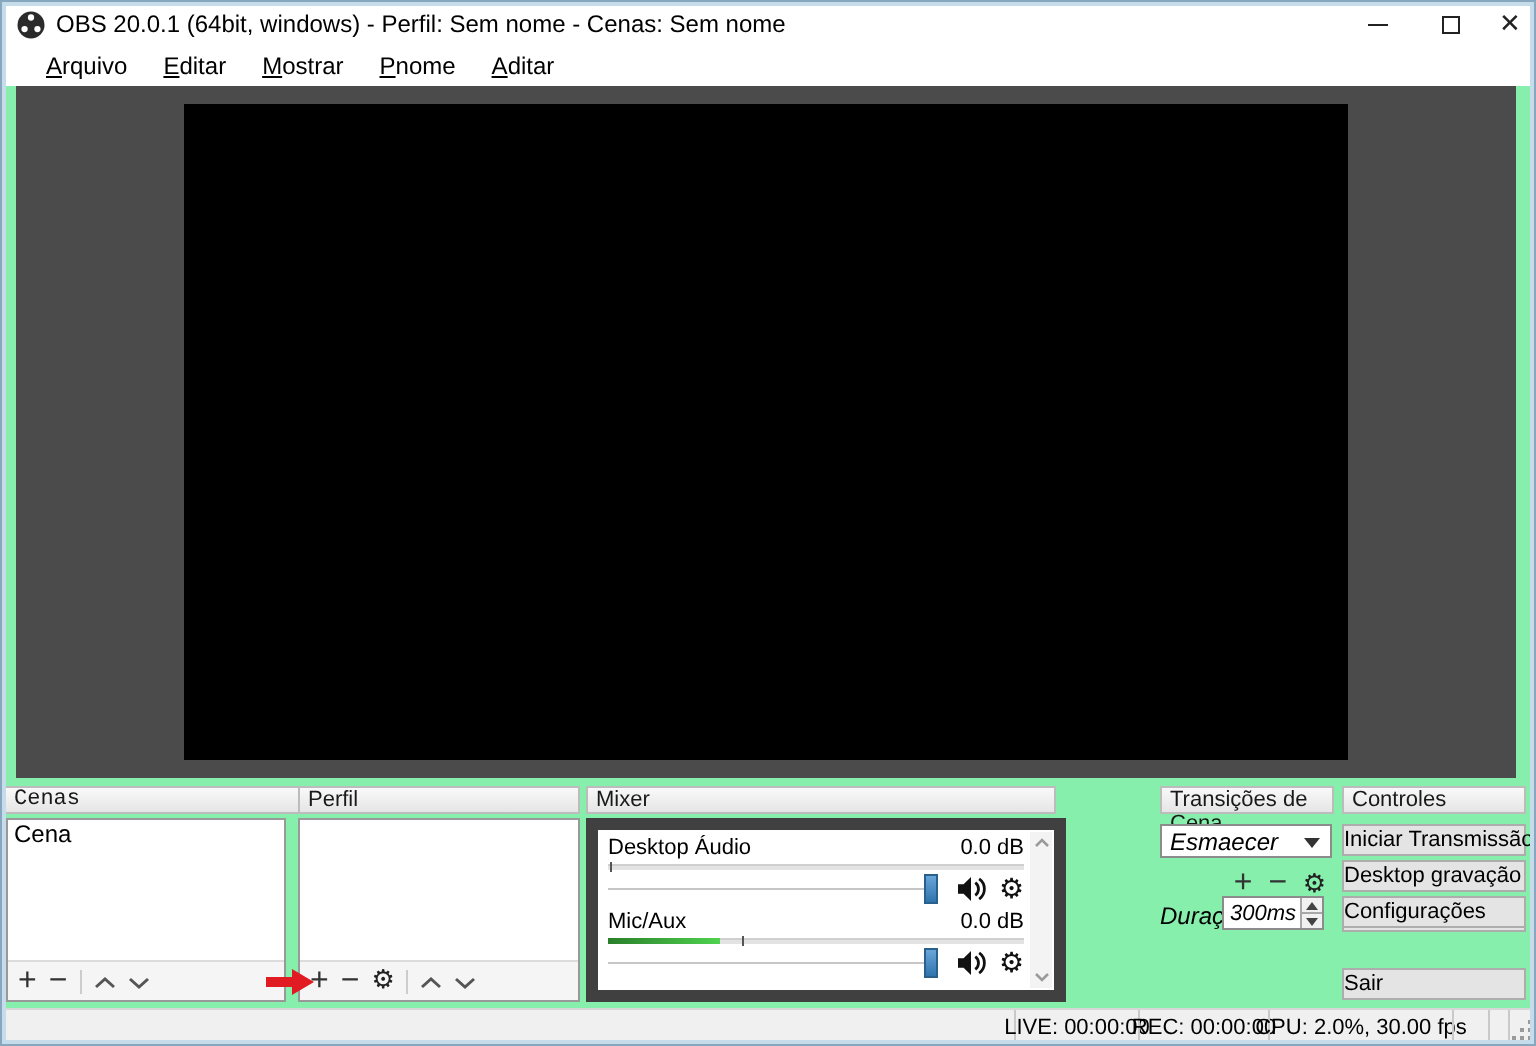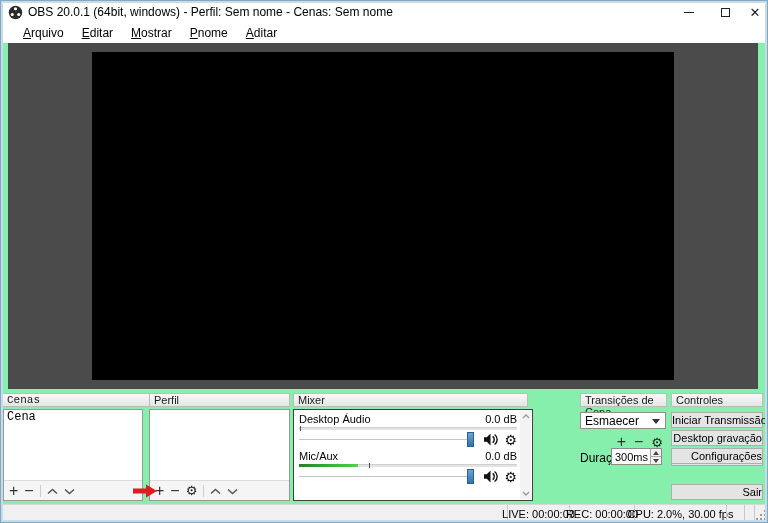--- a/index.html
+++ b/index.html
@@ -34,63 +34,63 @@
   #h-fontes { left:149px; width:141px; }
   #h-mixer { left:293px; width:235px; }
   #h-trans { left:580px; width:87px; }
   #h-ctrl { left:671px; width:92px; }
 
   
   .listbox { position:absolute; top:409px; height:92px; background:#fff; border:1px solid #999; display:flex; flex-direction:column; }
   #cenas-box { left:3px; width:140px; }
   #fontes-box { left:149px; width:141px; }
   .list { flex:1; overflow:hidden; }
-  .list-item { height:30px; line-height:14px; padding-left:3px; white-space:nowrap;font-family:Liberation Mono, monospace; }
+  .list-item { height:30px; line-height:14px; padding-left:3px; white-space:nowrap; }
   .list-item.selected { background:#cbe8ff; }
   .ptoolbar { position:relative; height:20px; background:#f5f5f5; border-top:1px solid #dcdcdc; display:flex; align-items:center; padding-left:5px; gap:6px; }
   .tb-ic { font-size:16px; line-height:16px; color:#333; font-weight:400; }
   .tb-gear { font-family:"DejaVu Sans",sans-serif; font-size:13px; color:#222; }
   .tb-sep { width:1px; height:12px; background:#ccc; }
   #red-arrow { position:absolute; left:-18px; top:50%; transform:translateY(-50%); z-index:5; }
 
   
-  #mixer-box { position:absolute; left:293px; top:409px; width:240px; height:92px; background:#fff; border:1px solid #404040; padding:3px 15px 0 5px; }
+  #mixer-box { position:absolute; left:293px; top:409px; width:240px; height:92px; background:#fff; border:6px solid #404040; padding:3px 15px 0 5px; }
   .ch { margin-bottom:2px; }
   .ch-head { display:flex; justify-content:space-between; font-size:11px; height:12px; line-height:12px; }
   .meter { position:relative; height:5px; margin-top:1px; }
   .meter-track { position:absolute; left:0; right:0; top:1px; height:3px; background:#e3e3e3; border-top:1px solid #cfcfcf; }
   .meter-fill { position:absolute; left:0; top:1px; height:3px; background:linear-gradient(90deg,#2a7f2a,#4fd24f); }
   .meter-tick { position:absolute; top:0; width:1px; height:5px; background:#555; }
   .slider-row { display:flex; align-items:center; height:17px; }
   .slider { position:relative; width:222px; height:15px; }
   .groove { position:absolute; left:0; right:0; top:7px; height:2px; background:#c6c6c6; border-bottom:1px solid #fff; }
   .handle { position:absolute; top:0; width:7px; height:15px; background:linear-gradient(#6aa5d8,#2f74ad); border:1px solid #2a608c; }
   .ch-speaker { margin-left:9px; display:flex; align-items:center; }
   .ch-gear { margin-left:6px; font-family:"DejaVu Sans",sans-serif; font-size:14px; color:#111; line-height:14px; }
   #mixer-scroll { position:absolute; right:1px; top:1px; bottom:1px; width:11px; background:#f3f3f3; }
   .sc-arrow { position:absolute; left:0; width:11px; height:11px; display:flex; align-items:center; justify-content:center; }
   #sc-up { top:0; } #sc-dn { bottom:0; }
 
   
-  #trans-panel { position:absolute; left:580px; top:409px; width:87px; height:95px; }
+  #trans-panel { position:absolute; left:580px; top:409px; width:87px; height:95px;font-style:italic; }
   #trans-combo { position:absolute; left:0; top:3px; width:86px; height:17px; background:#fff; border:1px solid #8c8c8c; display:flex; align-items:center; padding-left:4px; }
   #combo-arrow { position:absolute; right:5px; top:6px; width:0; height:0; border-left:4px solid transparent; border-right:4px solid transparent; border-top:5px solid #333; }
   #trans-icons { position:absolute; right:4px; top:25px; display:flex; align-items:center; gap:8px; }
   #dur-label { position:absolute; left:0; top:42px; }
   #dur-spin { position:absolute; left:31px; top:39px; width:51px; height:17px; background:#fff; border:1px solid #8c8c8c; }
   #dur-value { position:absolute; left:3px; top:2px; font-size:11px; }
   #spin-btns { position:absolute; right:0; top:0; bottom:0; width:11px; border-left:1px solid #a8a8a8; display:flex; flex-direction:column; }
   .spin-b { flex:1; background:#f1f1f1; display:flex; align-items:center; justify-content:center; }
   .spin-b + .spin-b { border-top:1px solid #a8a8a8; }
   .tri-up { width:0; height:0; border-left:3px solid transparent; border-right:3px solid transparent; border-bottom:4px solid #444; }
   .tri-dn { width:0; height:0; border-left:3px solid transparent; border-right:3px solid transparent; border-top:4px solid #444; }
 
   
   #ctrl-panel { position:absolute; left:671px; top:409px; width:92px; height:95px; }
-  .cbtn { position:absolute; left:0; width:92px; height:16px; background:#e4e4e4; border:1px solid #adadad; font-size:11px; line-height:14px; text-align:right; white-space:nowrap; }
+  .cbtn { position:absolute; left:0; width:92px; height:16px; background:#e4e4e4; border:1px solid #adadad; font-size:11px; line-height:14px; text-align:left; white-space:nowrap; }
 
   
   #statusbar { position:absolute; left:0; top:504px; width:768px; height:19px; background:#f0f0f0; border-top:1px solid #d7d7d7; display:flex; justify-content:flex-end; align-items:stretch; font-size:11px; }
   .seg { border-left:1px solid #c9c9c9; display:flex; align-items:center; justify-content:center; white-space:nowrap; padding:0 4px; }
   #seg-grip { width:14px; border-left:1px solid #c9c9c9; position:relative; }
 </style>
 </head>
 <body>
 
 <div id="frame">

